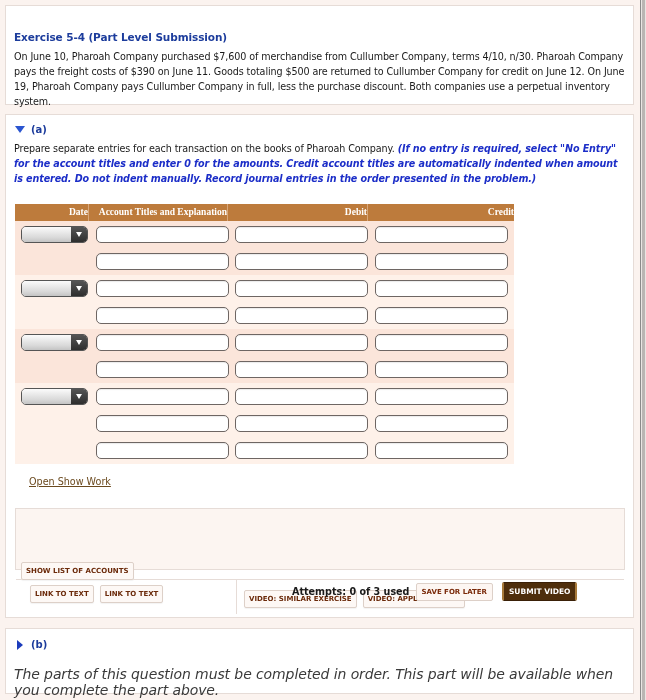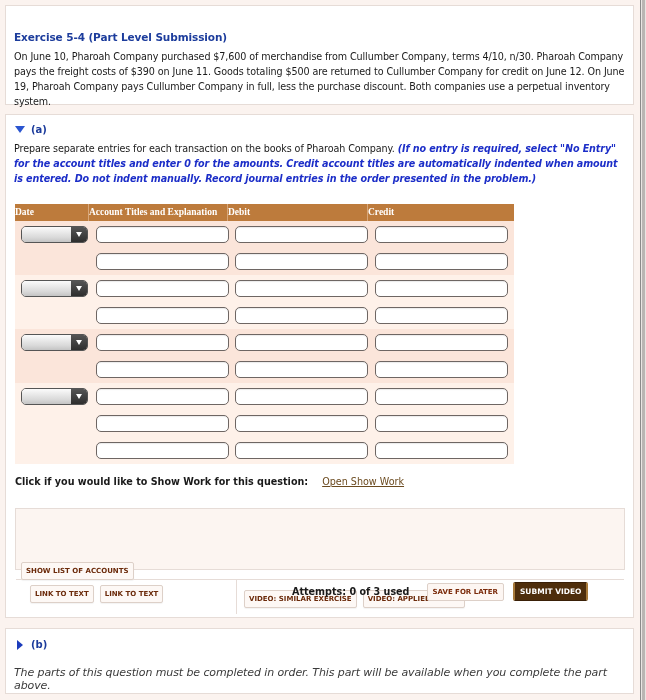--- a/index.html
+++ b/index.html
@@ -35,21 +35,21 @@
     width: 0; height: 0; border-left: 5px solid transparent; border-right: 5px solid transparent;
     border-top: 7px solid #2a55d0; margin: 0 6px 0 1px;
   }
   .instructions { font-size: 9.6px; line-height: 15px; letter-spacing: -0.1px; }
   .instructions .hint { color: #1c2ec8; font-style: italic; font-weight: bold; }
 
   .journal { position: absolute; left: 9px; top: 89px; width: 499px; }
   .jhead { display: flex; height: 17px; background: #bd7b3c; }
   .jhead div {
     font-family: "Liberation Serif", "DejaVu Serif", serif; font-weight: bold;
-    color: #fff; font-size: 9.5px; line-height: 17px; text-align: left;
+    color: #fff; font-size: 9.5px; line-height: 17px; text-align: right;
     border-right: 1px solid #d8a77a;
   }
   .jhead div:last-child { border-right: none; }
   .c-date { width: 74px; }
   .c-acct { width: 139px; }
   .c-debit { width: 140px; }
   .c-credit { width: 146px; }
   .group { }
   .group.dark { background: #fbe5da; }
   .group.light { background: #fef1e9; }
@@ -99,37 +99,37 @@
   .rbtn {
     font-size: 7px; font-weight: bold; color: #6b2a0a; background: #fdf8f5;
     border: 1px solid #ddd0c8; border-radius: 2px; padding: 4px 4px;
     white-space: nowrap; cursor: pointer; letter-spacing: 0;
     box-shadow: 0 1px 1px rgba(0,0,0,0.05);
   }
 
   .attempts-row {
     position: absolute; left: 286px; top: 467px; display: flex; align-items: center;
   }
-  .attempts { font-size: 9.6px; font-weight: bold; color: #1a1a1a; margin-right: 17px; }
+  .attempts { font-size: 9.6px; font-weight: bold; color: #1a1a1a; margin-right: 6px; }
   .save-btn {
     font-size: 7px; font-weight: bold; color: #7a2a0a; background: #fdf6f2;
     border: 1px solid #ddd0c8; border-radius: 2px; padding: 4px 5px; margin-right: 9px; cursor: pointer;
   }
   .submit-btn {
     font-size: 7.5px; font-weight: bold; color: #fff; background: #4e2e0c;
     border: 1px solid #3a2008; border-left: 2px solid #a87a3a; border-right: 2px solid #a87a3a;
     border-radius: 2px; padding: 4px 5px; cursor: pointer;
   }
 
   .panel-b { top: 628px; height: 66px; padding: 10px 8px 0 8px; }
   .tri-right {
     width: 0; height: 0; border-top: 5px solid transparent; border-bottom: 5px solid transparent;
     border-left: 6px solid #1c3cbc; margin: 0 8px 0 3px;
   }
-  .part-b-note { font-size: 11px; font-style: italic; color: #3a3a3a; margin-top: 16px; letter-spacing: -0.1px; }
+  .part-b-note { font-size: 14px; font-style: italic; color: #3a3a3a; margin-top: 16px; letter-spacing: -0.1px; }
 </style>
 </head>
 <body>
 
 <div class="panel panel-intro">
   <div class="title">Exercise 5-4 (Part Level Submission)</div>
   <div class="intro-text">On June 10, Pharoah Company purchased $7,600 of merchandise from Cullumber Company, terms 4/10, n/30. Pharoah Company pays the freight costs of $390 on June 11. Goods totaling $500 are returned to Cullumber Company for credit on June 12. On June 19, Pharoah Company pays Cullumber Company in full, less the purchase discount. Both companies use a perpetual inventory system.</div>
 </div>
 
 <div class="panel panel-a">
@@ -293,21 +293,20 @@
             <input class="tinput" value="" style="">
           </div>
         <div class="cell credit">
             <input class="tinput" value="" style="">
           </div>
       </div>
     </div>
   </div>
 
   <div class="showwork">
-    <span>Click if you would like to Show Work for this question:</span>
     <a>Open Show Work</a>
   </div>
 
   <div class="resources">
     <div class="res-row1">
       <span class="rbtn">SHOW LIST OF ACCOUNTS</span>
     </div>
     <div class="res-row2">
       <div class="res-left">
         <span class="rbtn">LINK TO TEXT</span>

